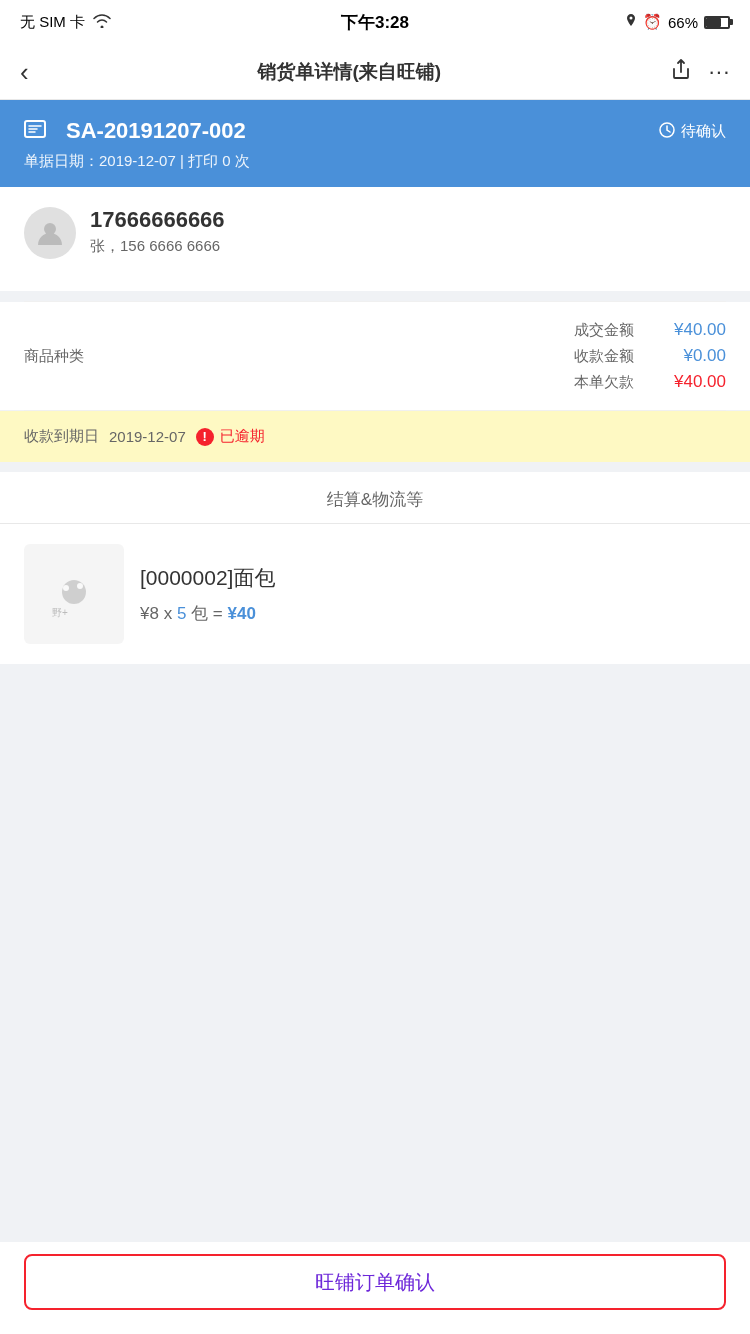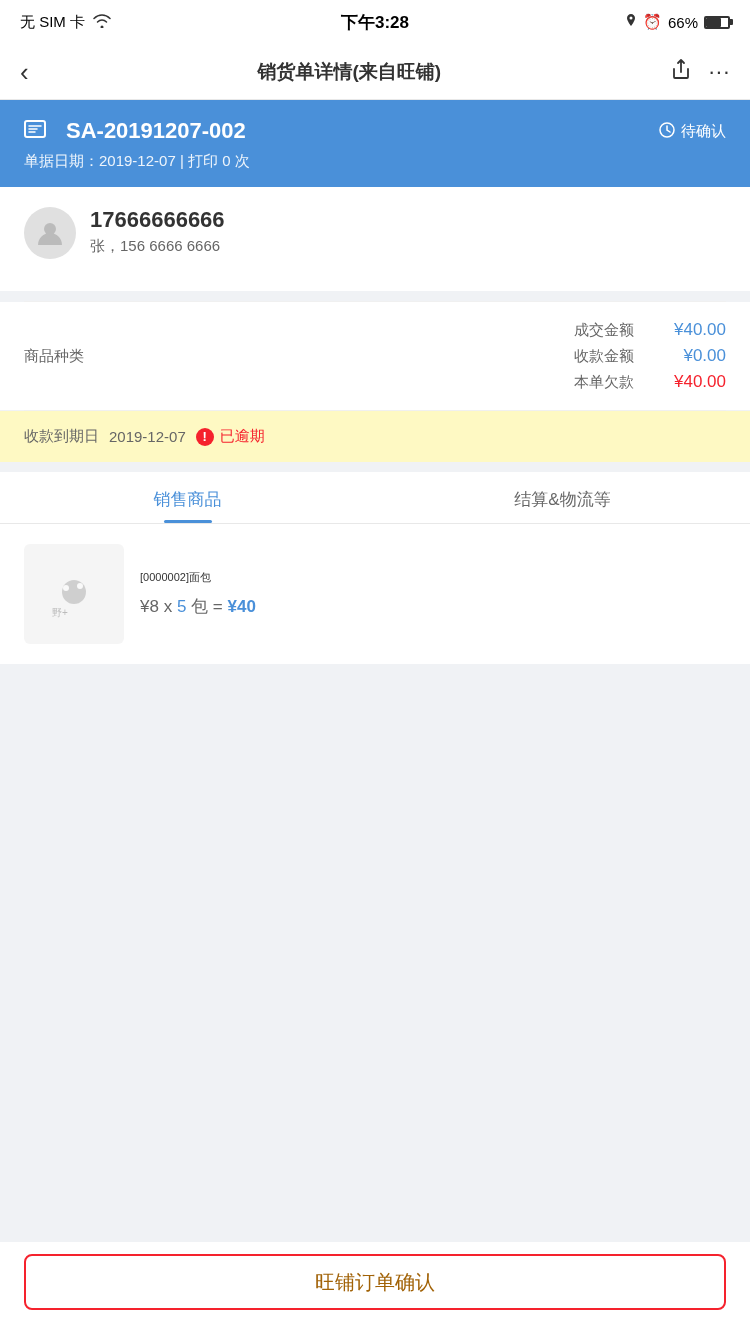--- a/index.html
+++ b/index.html
@@ -335,21 +335,21 @@
     }
     .product-thumb svg {
       width: 60px;
       height: 60px;
       opacity: 0.4;
     }
     .product-info {
       flex: 1;
     }
     .product-name {
-      font-size: 11px;
+      font-size: 21px;
       color: #333;
       font-weight: 500;
       margin-bottom: 10px;
     }
     .product-price-row {
       font-size: 17px;
       color: #666;
     }
     .product-price-row .qty {
       color: #4a90d9;
@@ -373,21 +373,21 @@
       width: 750px;
       background: #fff;
       padding: 12px 24px 24px;
     }
     .confirm-button {
       width: 100%;
       height: 56px;
       border: 2.5px solid #f5222d;
       border-radius: 8px;
       background: #fff;
-      color: #a16207;
+      color: #6d28d9;
       font-size: 20px;
       font-weight: 500;
       cursor: pointer;
       display: flex;
       align-items: center;
       justify-content: center;
     }
   </style>
 </head>
 <body>
@@ -498,23 +498,20 @@
 <div class="due-date-section">
   <span>收款到期日</span>
   <span>2019-12-07</span>
   <div class="overdue-badge">
     <div class="overdue-dot">!</div>
     <span>已逾期</span>
   </div>
 </div>
 
 <div class="tabs-container">
-  <div class="tab-item active">
-    <span>销售商品</span>
-  </div>
   <div class="tab-item">
     <span>结算&amp;物流等</span>
   </div>
 </div>
 
 <div class="product-section">
   <div class="product-item">
     <div class="product-thumb">
       <svg viewBox="0 0 60 60" fill="none" xmlns="http://www.w3.org/2000/svg">
         <circle cx="30" cy="28" r="12" fill="#999"></circle>

